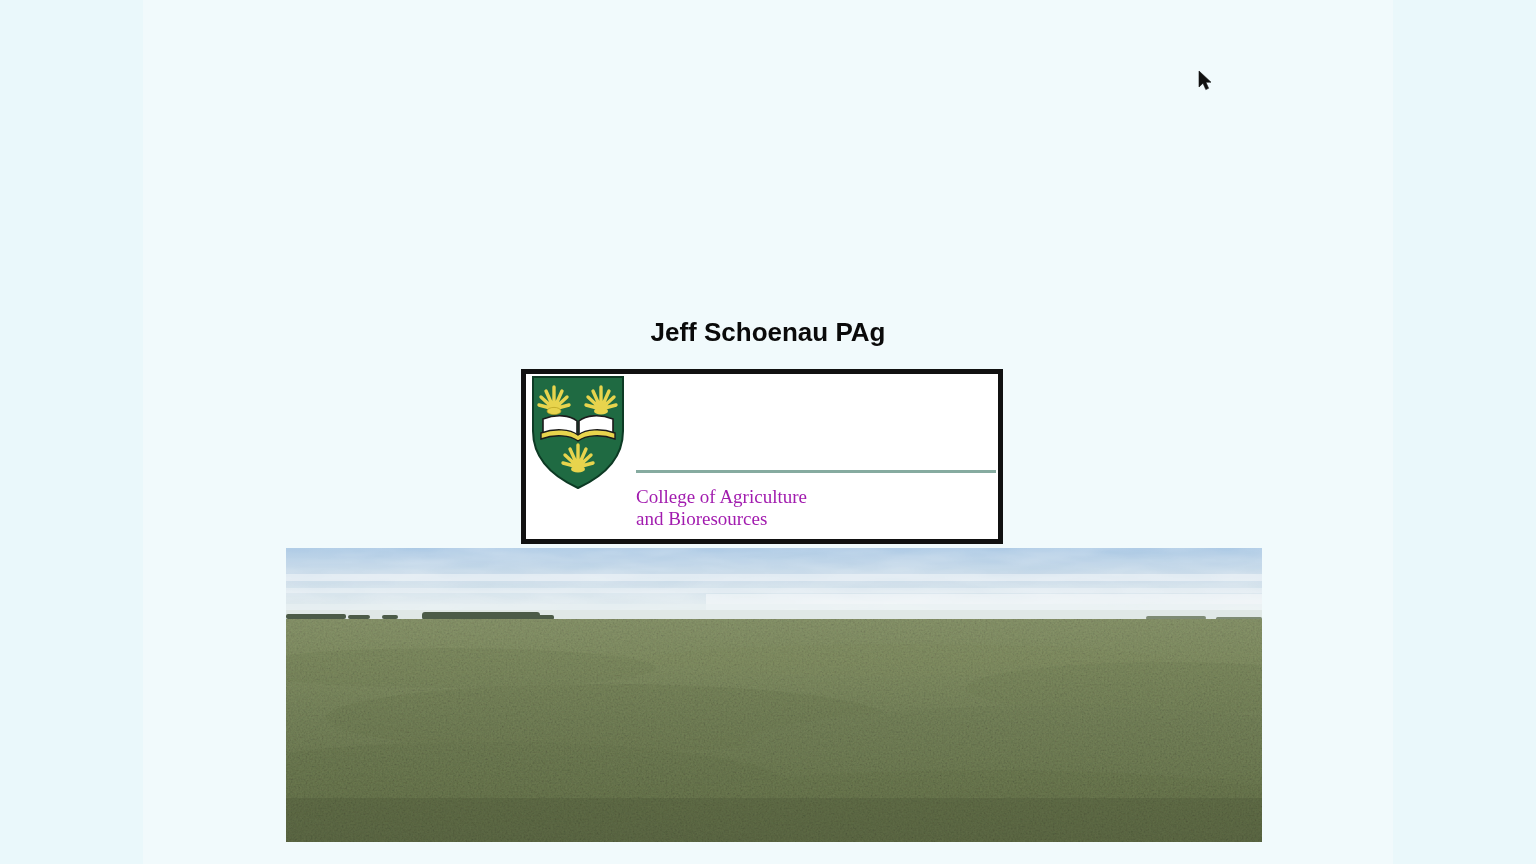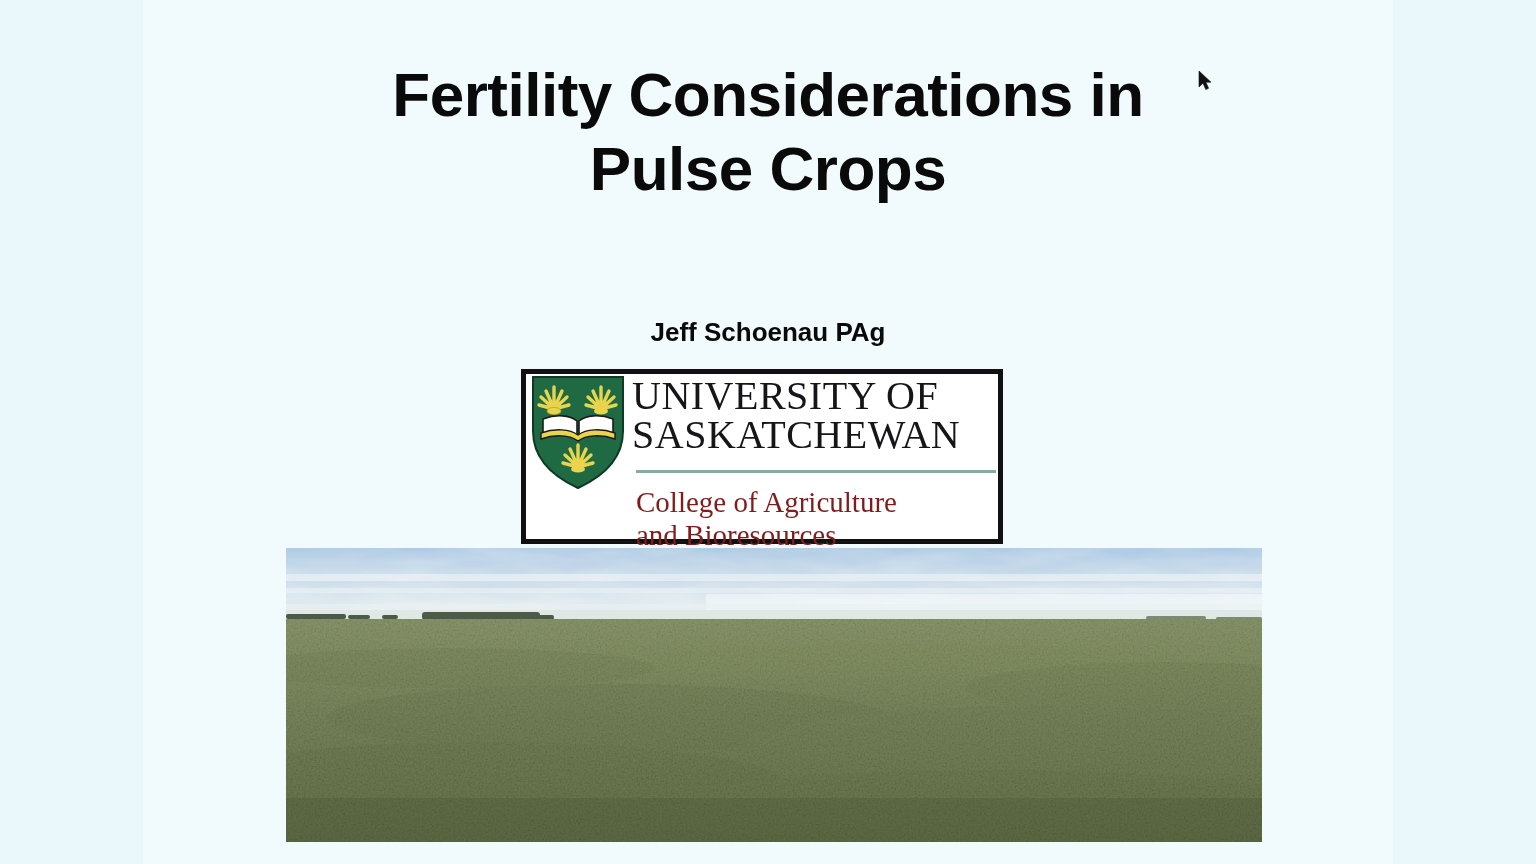--- a/index.html
+++ b/index.html
@@ -112,23 +112,23 @@
     top: 96px;
     width: 360px;
     height: 3px;
     background: #86aba0;
   }
   #college-block {
     position: absolute;
     left: 110px;
     top: 112px;
     font-family: "Liberation Serif", serif;
-    font-size: 29px;
+    font-size: 19px;
     line-height: 1.14;
-    color: #7f1d1d;
+    color: #a21caf;
     white-space: pre-line;
   }
 
   
   #field-photo {
     position: absolute;
     left: 143px;    
     top: 548px;
     width: 976px;   
     height: 294px;
@@ -147,22 +147,20 @@
     pointer-events: none;
   }
 </style>
 </head>
 <body>
 
 <div id="presentation-frame">
 
   <div id="slide">
 
-    <div id="slide-title">Fertility Considerations in
-Pulse Crops</div>
 
     <div id="author-line">Jeff Schoenau PAg</div>
 
     <div id="logo-box">
 
       <div id="logo-upper">
 
         <div id="shield-wrap">
           <svg width="96" height="116" viewBox="0 0 96 116" xmlns="http://www.w3.org/2000/svg">
 
@@ -184,24 +182,20 @@
             </g>
 
             <g>
               <path d="M13 44 C26 39 40 40 47 46 L47 62 C40 56 26 55 13 60 Z" fill="#ffffff" stroke="#1b1b1b" stroke-width="1.6"></path>
               <path d="M83 44 C70 39 56 40 49 46 L49 62 C56 56 70 55 83 60 Z" fill="#ffffff" stroke="#1b1b1b" stroke-width="1.6"></path>
               <path d="M11 58 C25 53 40 54 48 60 C56 54 71 53 85 58 L85 64 C71 59 56 60 48 66 C40 60 25 59 11 64 Z" fill="#e8d44d" stroke="#1b1b1b" stroke-width="1.4"></path>
             </g>
           </svg>
         </div>
 
-        <div id="wordmark">
-          <div class="wm-line wm-line-1">UNIVERSITY OF</div>
-          <div class="wm-line wm-line-2">SASKATCHEWAN</div>
-        </div>
 
       </div>
 
       <div id="logo-rule"></div>
 
       <div id="college-block">College of Agriculture
 and Bioresources</div>
 
     </div>
 

